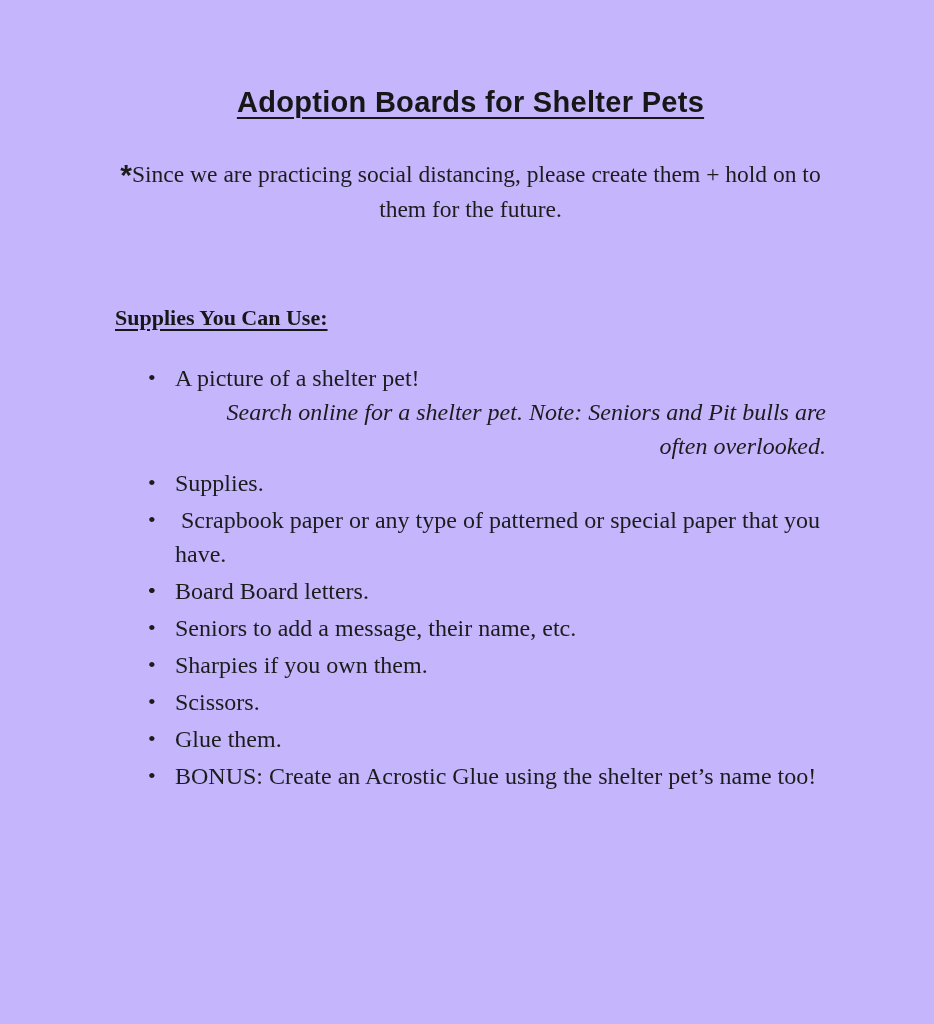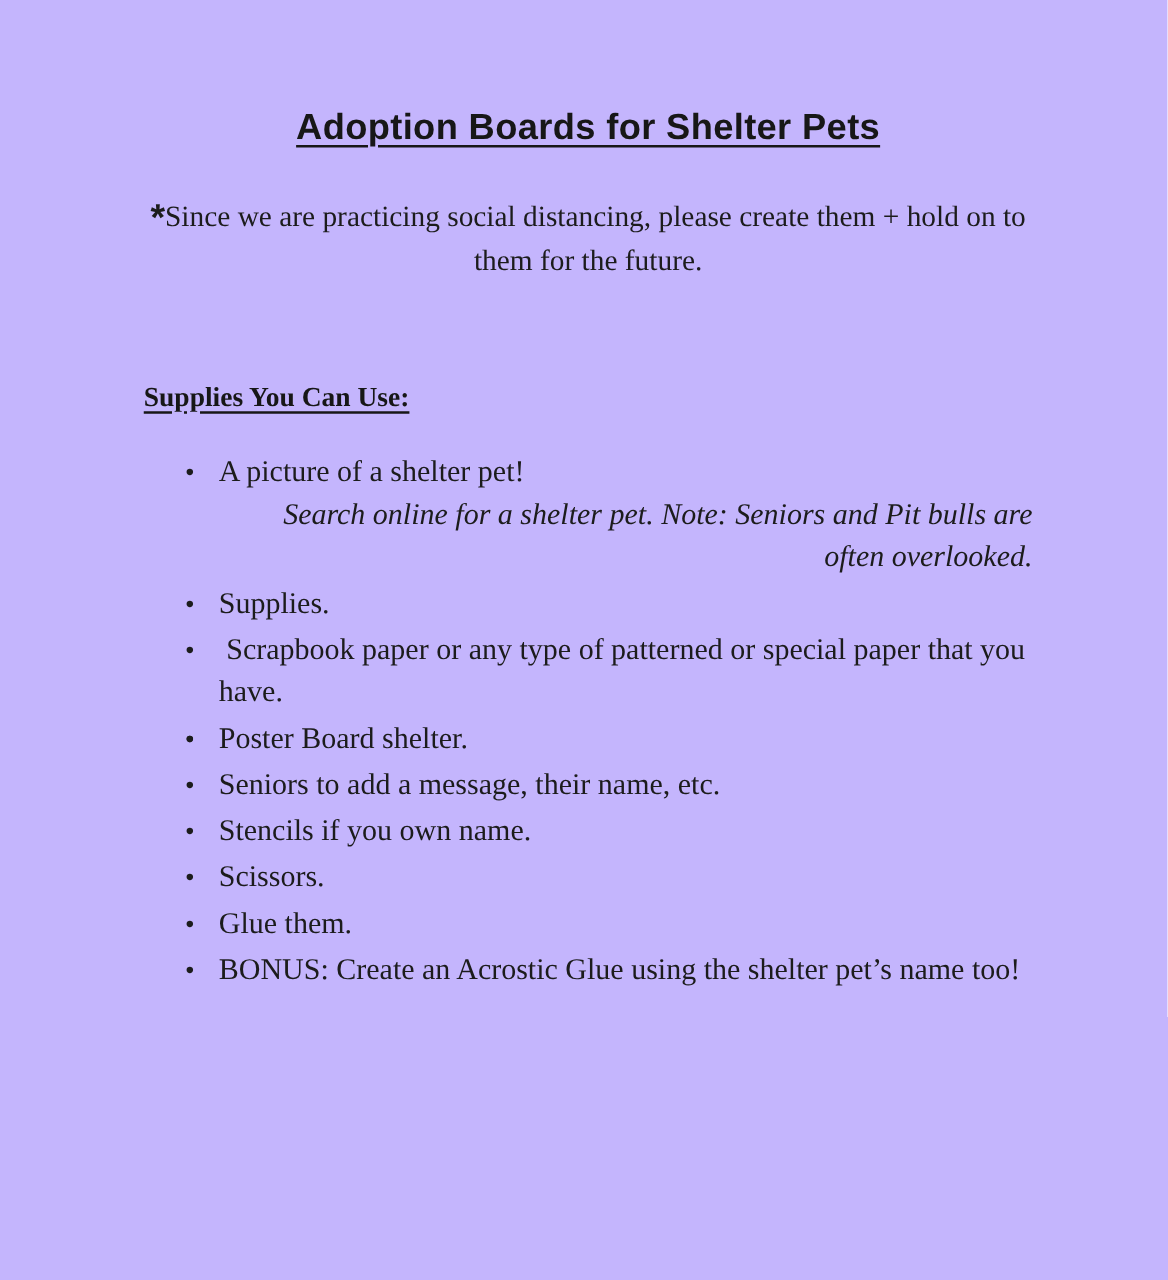--- a/index.html
+++ b/index.html
@@ -106,29 +106,29 @@
     </li>
     <li>
       <span class="bullet">•</span>
       <span class="li-text"> Scrapbook paper or any type of patterned or special paper that you have.</span>
     </li>
     <li>
       <span class="bullet">•</span>
     </li>
     <li>
       <span class="bullet">•</span>
-      <span class="li-text">Poster Board shelter.</span>
+      <span class="li-text">Board Board letters.</span>
     </li>
     <li>
       <span class="bullet">•</span>
       <span class="li-text">Seniors to add a message, their name, etc.</span>
     </li>
     <li>
       <span class="bullet">•</span>
-      <span class="li-text">Stencils if you own name.</span>
+      <span class="li-text">Sharpies if you own them.</span>
     </li>
     <li>
       <span class="bullet">•</span>
       <span class="li-text">Scissors.</span>
     </li>
     <li>
       <span class="bullet">•</span>
       <span class="li-text">Glue them.</span>
     </li>
     <li>

